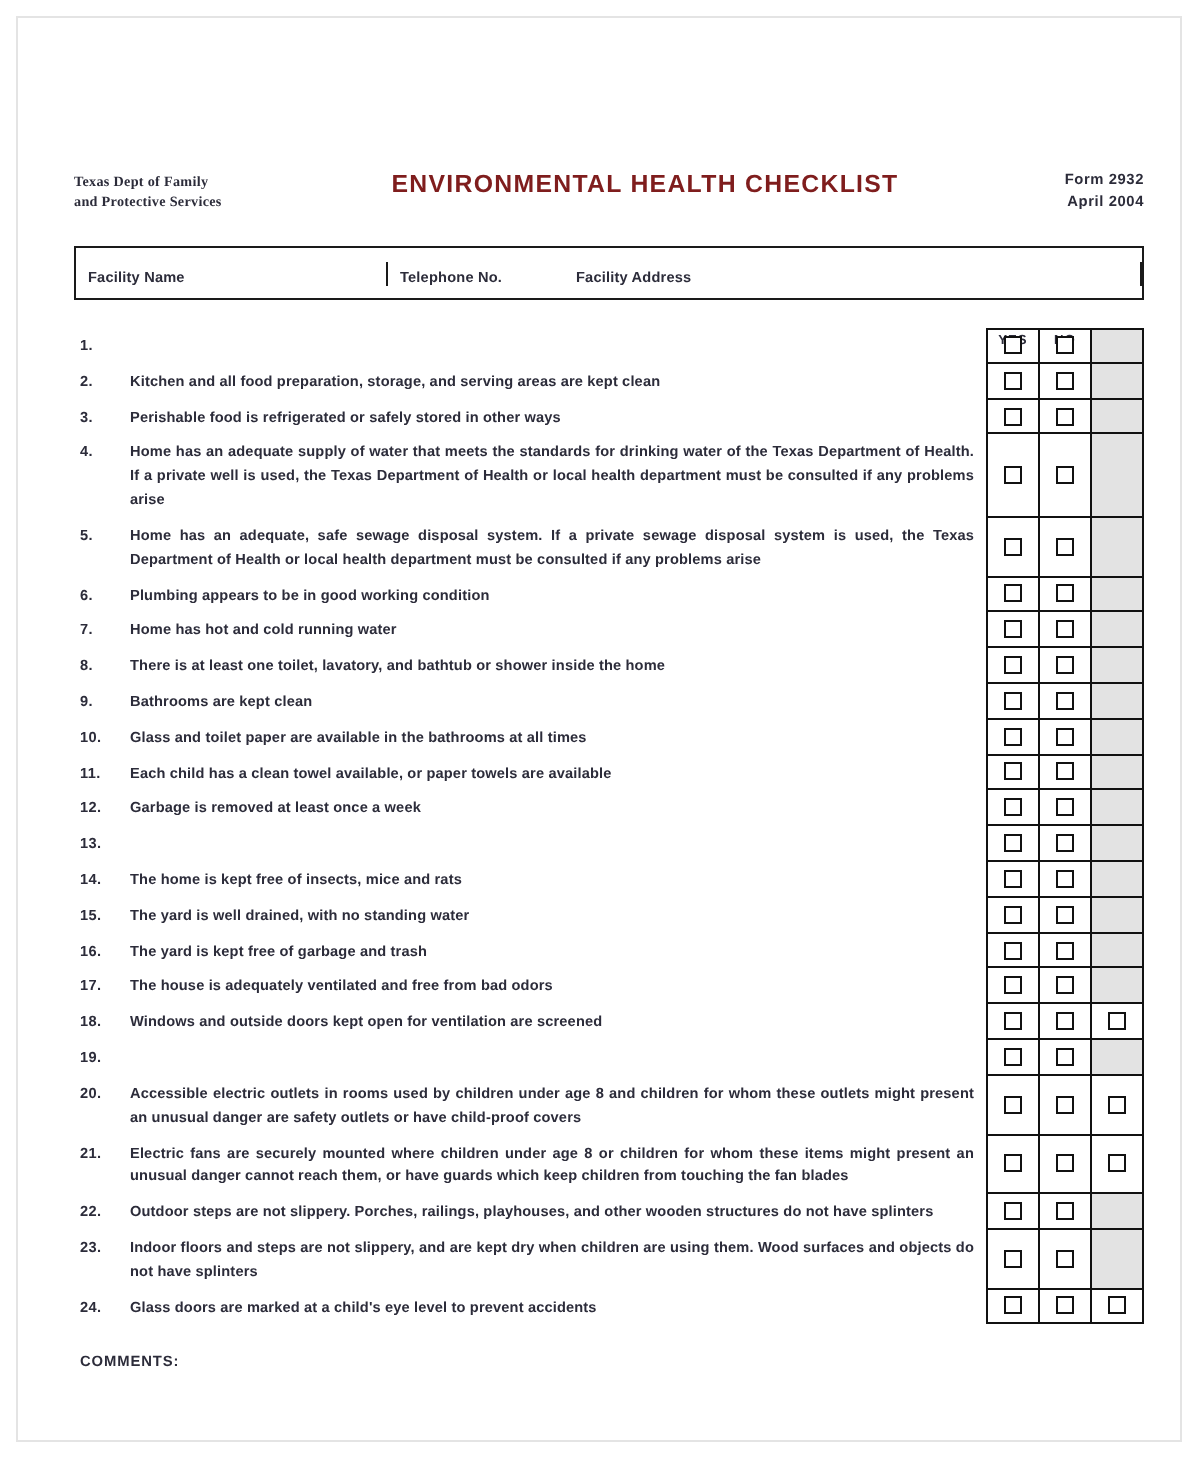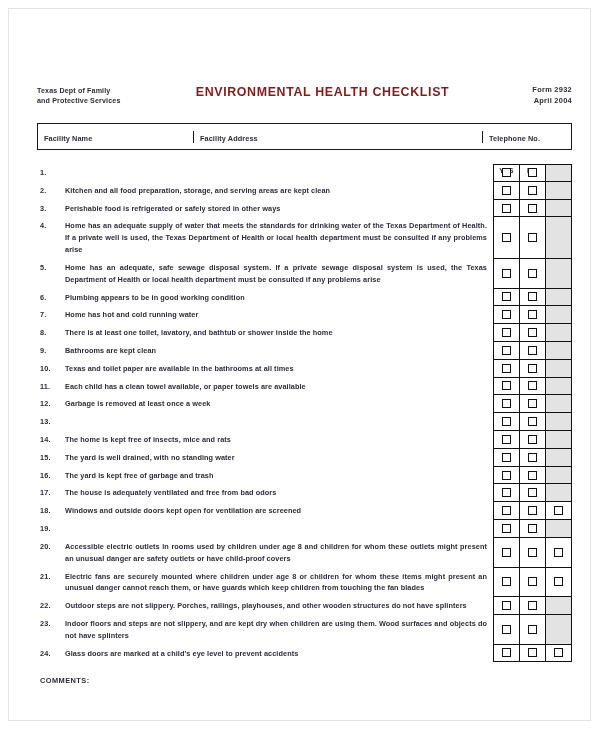--- a/index.html
+++ b/index.html
@@ -41,21 +41,21 @@
     height: 34px;
   }
   .hdr-agency {
     font-size: 7.1px;
     font-weight: bold;
     line-height: 1.42;
     letter-spacing: .15px;
     width: 140px;
     padding-top: 5px;
   }
-  .hdr-agency div { white-space: nowrap; }
+  .hdr-agency div { white-space: nowrap; font-family: Liberation Serif, serif; }
   .hdr-title {
     flex: 1;
     text-align: center;
     font-size: 12.4px;
     font-weight: bold;
     letter-spacing: .65px;
     padding-top: 4px;
     padding-left: 4px;
     color: #7f1d1d;
   }
@@ -216,25 +216,25 @@
       <div class="hdr-form">
         <div>Form 2932</div>
         <div>April 2004</div>
       </div>
     </div>
 
     <div class="facility">
       <div class="cell fc-name">
         <span>Facility Name</span>
       </div>
+      <div class="cell fc-tel">
+        <span>Telephone No.</span>
+      </div>
       <div class="cell fc-addr">
         <span>Facility Address</span>
-      </div>
-      <div class="cell fc-tel">
-        <span>Telephone No.</span>
       </div>
     </div>
 
     <div class="checklist">
 
       <div class="grid-head">
         <div class="gh">YES</div>
         <div class="gh">NO</div>
         <div class="gh">N/A</div>
       </div>
@@ -370,21 +370,21 @@
               </div>
               <div class="bcell">
                 <div class="cb"></div>
               </div>
               <div class="bcell shaded"></div>
             </div>
           </div>
           <div class="row">
             <div class="row-text">
               <div class="num">10.</div>
-              <div class="body-txt"><span>Texas and toilet paper are available in the bathrooms at all times</span><span class="lead"></span></div>
+              <div class="body-txt"><span>Glass and toilet paper are available in the bathrooms at all times</span><span class="lead"></span></div>
             </div>
             <div class="boxes">
               <div class="bcell">
                 <div class="cb"></div>
               </div>
               <div class="bcell">
                 <div class="cb"></div>
               </div>
               <div class="bcell shaded"></div>
             </div>

